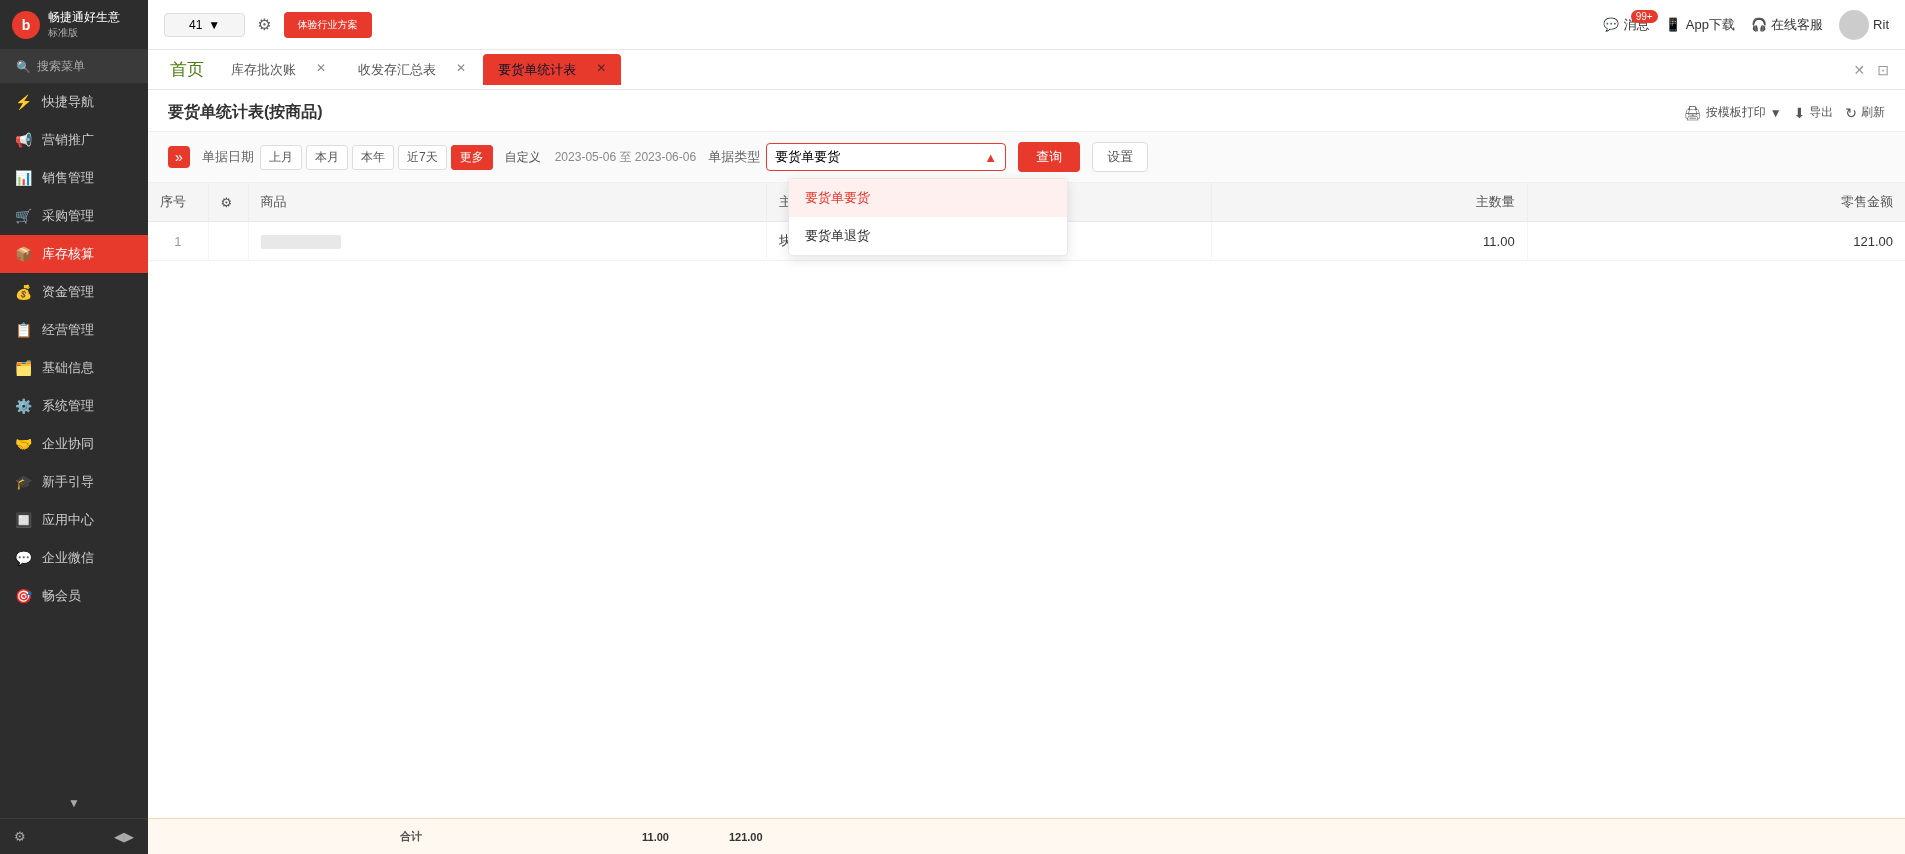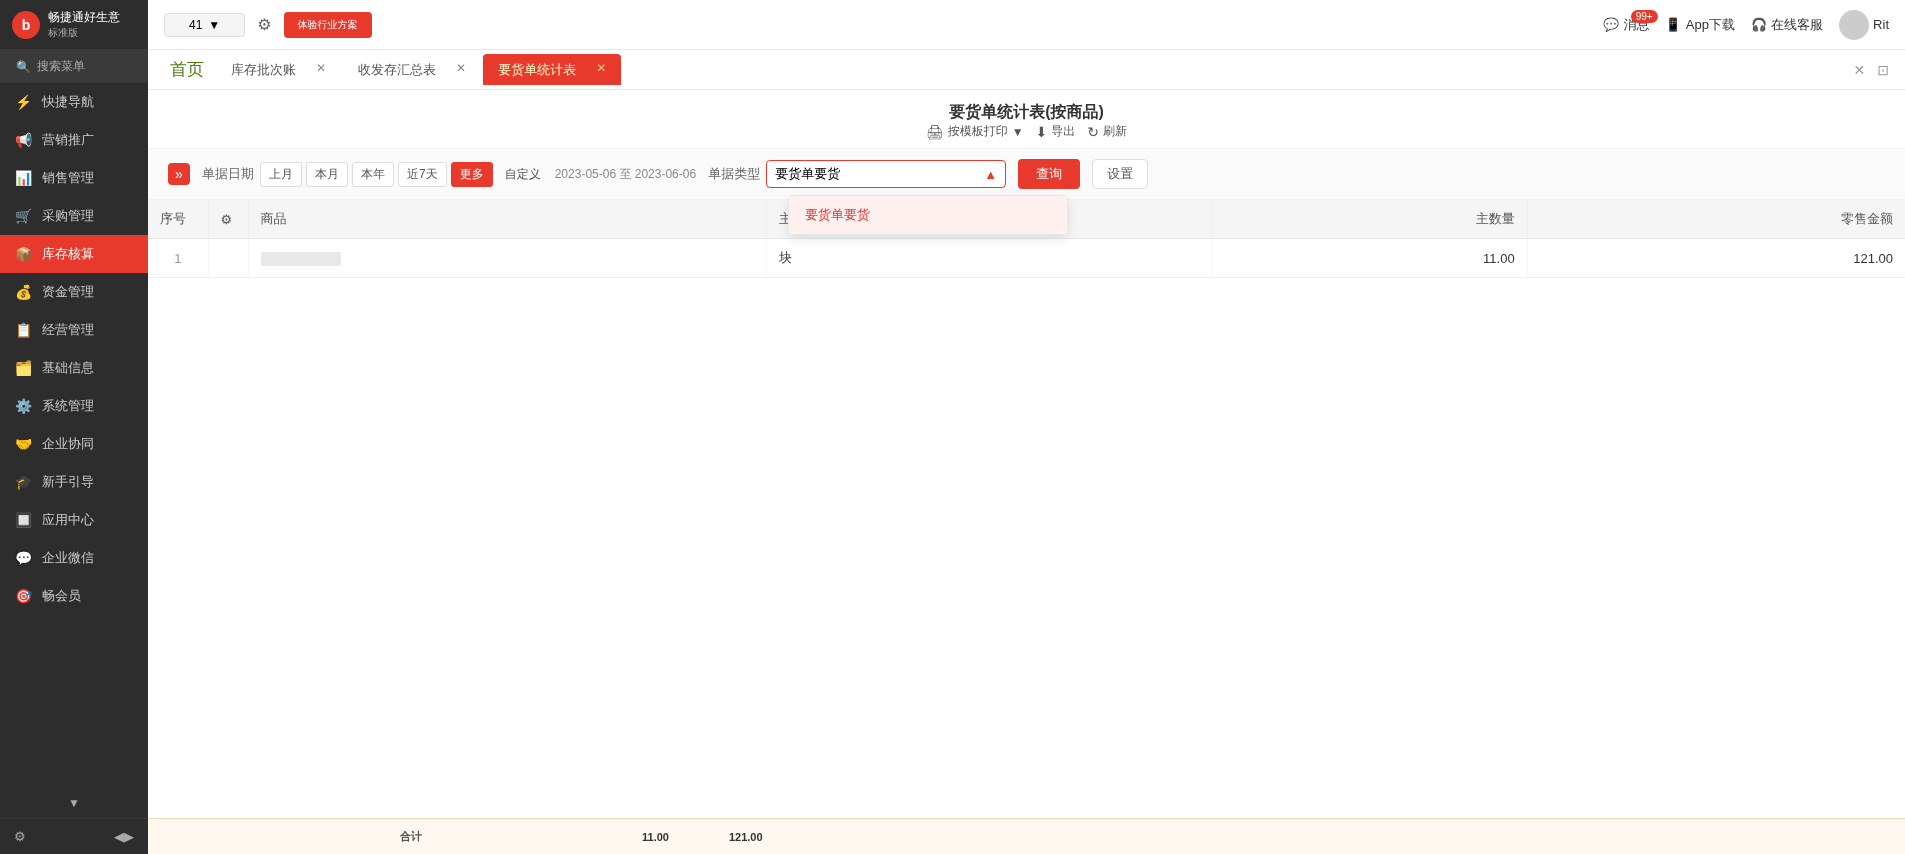--- a/index.html
+++ b/index.html
@@ -182,21 +182,21 @@
       border-radius: 4px 4px 0 0;
       cursor: pointer;
       font-size: 13px;
       color: #555;
       gap: 20px;
       border: 1px solid transparent;
       border-bottom: none;
     }
     .tab.active {
       background: #e8392d;
-      color: #fef9c3;
+      color: #0f172a;
       border-color: #e8392d;
     }
     .tab .close-btn {
       font-size: 12px;
       opacity: 0.7;
     }
     .tab-home {
       color: #4d7c0f;
       font-size: 17px;
       padding: 6px 10px;
@@ -224,21 +224,20 @@
       margin: 0;
     }
 
     
     .page-title-bar {
       padding: 12px 20px 8px;
       display: flex;
       align-items: center;
       justify-content: space-between;
       border-bottom: 1px solid #f0f0f0;
-      flex-direction: column;
     }
     .page-title {
       font-size: 16px;
       font-weight: bold;
       color: #333;
     }
     .page-actions {
       display: flex;
       align-items: center;
       gap: 12px;
@@ -644,20 +643,23 @@
         </div>
       </div>
 
 
       <button class="query-btn">查询</button>
       <button class="set-btn">设置</button>
 
       <div class="dropdown-overlay">
         <div class="dropdown-item selected">
           <span>要货单要货</span>
+        </div>
+        <div class="dropdown-item">
+          <span>要货单退货</span>
         </div>
       </div>
     </div>
 
     <div class="table-wrapper">
       <table>
         <thead>
           <tr>
             <th style="width:60px;">
               <span>序号</span>

